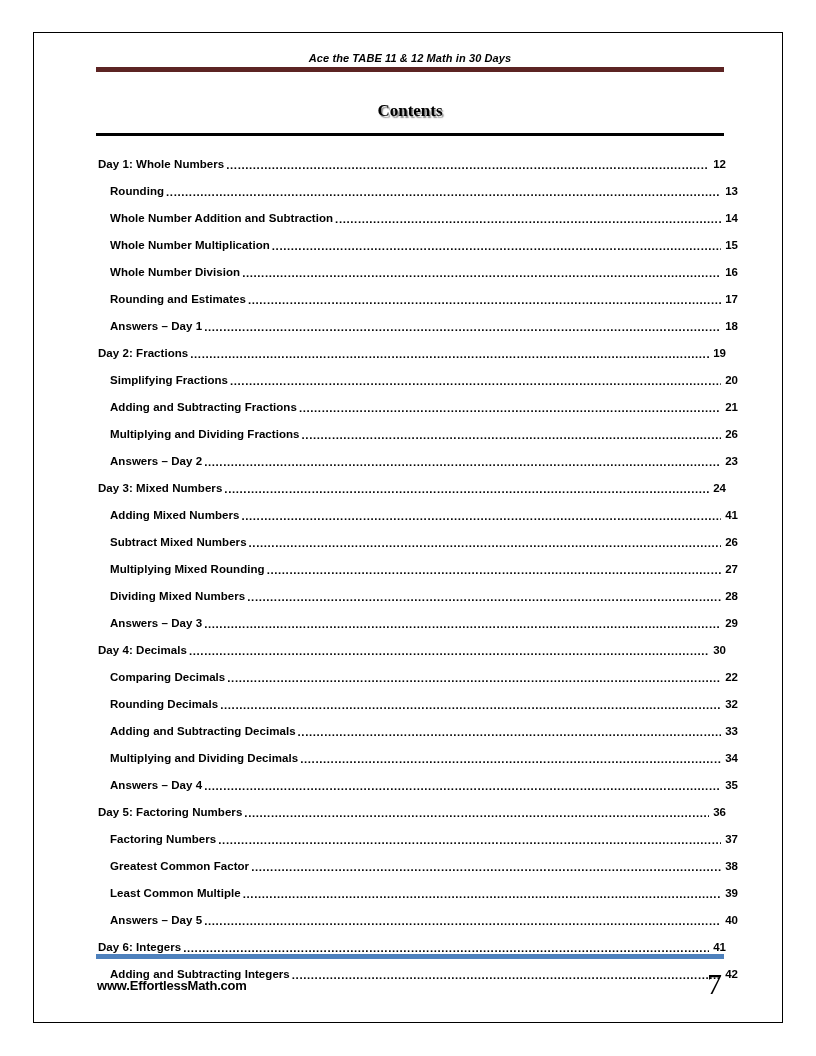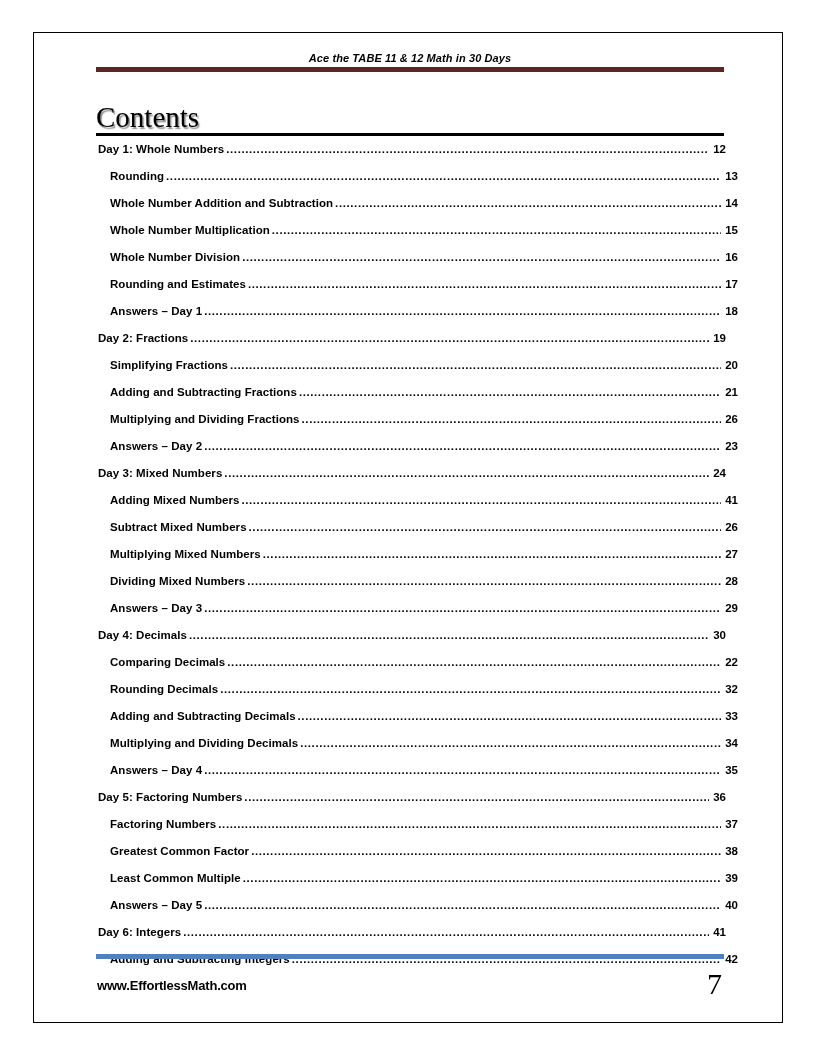--- a/index.html
+++ b/index.html
@@ -61,23 +61,24 @@
     height: 5px;
     background: #5C2423;
   }
 
   
   #contents-title {
     position: absolute;
     top: 68px;
     left: 0;
     width: 100%;
+    text-align: center;
     font-family: "Liberation Serif", serif;
-    font-weight: normal;
-    font-size: 29px;
+    font-weight: bold;
+    font-size: 17px;
     color: #000000;
     text-shadow: 1.5px 1.5px 1.2px rgba(120,120,120,0.85);
   }
   #title-rule {
     position: absolute;
     top: 100px;
     left: 0;
     width: 100%;
     height: 3px;
     background: #000000;
@@ -85,21 +86,21 @@
 
   
   #toc {
     position: absolute;
     top: 110px;
     left: 0;
     width: 100%;
   }
   .toc-row {
     display: flex;
-    align-items: flex-start;
+    align-items: flex-end;
     height: 27px;
     width: 100%;
     font-family: "Liberation Sans", sans-serif;
     font-weight: bold;
     font-size: 11.5px;
     color: #000000;
     white-space: nowrap;
   }
   .toc-row.level-1 { padding-left: 2px; }
   .toc-row.level-2 { padding-left: 14px; }
@@ -256,21 +257,21 @@
           <span class="toc-label">Adding Mixed Numbers</span>
           <span class="toc-leader"></span>
           <span class="toc-page">41</span>
         </div>
         <div class="toc-row level-2">
           <span class="toc-label">Subtract Mixed Numbers</span>
           <span class="toc-leader"></span>
           <span class="toc-page">26</span>
         </div>
         <div class="toc-row level-2">
-          <span class="toc-label">Multiplying Mixed Numbers</span>
+          <span class="toc-label">Multiplying Mixed Rounding</span>
           <span class="toc-leader"></span>
           <span class="toc-page">27</span>
         </div>
         <div class="toc-row level-2">
           <span class="toc-label">Dividing Mixed Numbers</span>
           <span class="toc-leader"></span>
           <span class="toc-page">28</span>
         </div>
         <div class="toc-row level-2">
           <span class="toc-label">Answers – Day 3</span>

